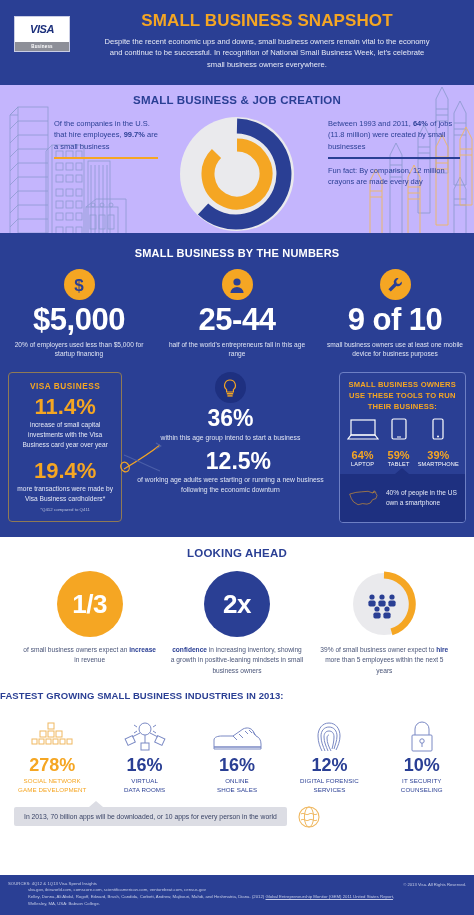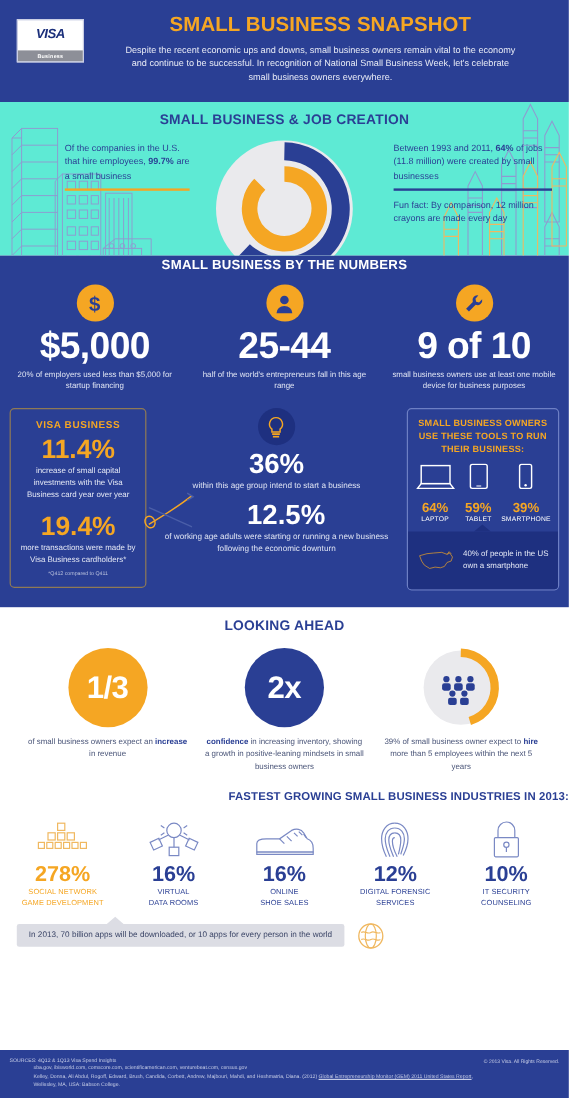--- a/index.html
+++ b/index.html
@@ -47,22 +47,22 @@
     color: #f5a623; font-size: 17px; font-weight: bold;
     letter-spacing: 0.1px; margin-bottom: 5px; line-height: 1.1;
   }
   .header-sub {
     color: #e7eaf5; font-size: 7.6px; line-height: 1.55;
     padding: 0 22px;
   }
 
   
   .sec-jobs {
-    background: #5eead4;
-    height: 128px;
+    background: #c4b5fd;
+    height: 148px;
     position: relative;
     overflow: hidden;
   }
   .sec-jobs .sec-title {
     color: #2a3f94; font-size: 11.5px; font-weight: bold;
     text-align: center; padding-top: 9px; letter-spacing: 0.2px;
     position: relative; z-index: 5;
   }
   .buildings { position: absolute; left: 0; top: 18px; width: 130px; height: 152px; z-index: 1; }
   .crayons { position: absolute; right: 0; top: 0px; width: 108px; height: 168px; z-index: 1; }
@@ -77,21 +77,21 @@
 
   .donut-wrap {
     position: absolute; left: 50%; top: 30px;
     transform: translateX(-50%);
     width: 118px; height: 118px; z-index: 3;
   }
 
   
   .sec-numbers {
     background: #2a3f94;
-    padding: 2px 0 14px 0;
+    padding: 14px 0 14px 0;
     position: relative;
   }
   .sec-numbers .sec-title {
     color: #ffffff; font-size: 11px; font-weight: bold;
     text-align: center; letter-spacing: 0.2px; margin-bottom: 10px;
   }
   .stat-row { display: flex; }
   .stat-col { flex: 1 1 0; text-align: center; padding: 0 6px; }
   .circle-icon {
     width: 31px; height: 31px; border-radius: 50%;
@@ -173,21 +173,21 @@
   }
   .c-orange { background: #f5a623; }
   .c-blue { background: #2a3f94; }
   .ahead-cap { color: #4a5578; font-size: 6.6px; line-height: 1.55; }
   .ahead-cap b { color: #2a3f94; font-weight: bold; }
 
   
   .sec-ind { background: #ffffff; padding: 14px 0 0 0; }
   .sec-ind .sec-title {
     color: #2a3f94; font-size: 9.5px; font-weight: bold;
-    text-align: right; letter-spacing: 0.1px; margin-bottom: 12px;
+    text-align: left; letter-spacing: 0.1px; margin-bottom: 18px;
   }
   .ind-row { display: flex; padding: 0 6px; }
   .ind-col { flex: 1 1 0; text-align: center; padding: 0 3px; }
   .ind-icon { height: 34px; display: flex; align-items: flex-end; justify-content: center; margin-bottom: 3px; }
   .ind-pct { font-size: 18px; font-weight: bold; color: #2a3f94; line-height: 1.05; }
   .ind-pct.accent { color: #f5a623; }
   .ind-lbl { font-size: 6.2px; color: #2a3f94; line-height: 1.45; letter-spacing: 0.1px; margin-top: 2px; }
   .ind-lbl.accent { color: #f5a623; }
 
   .apps-row { display: flex; align-items: center; padding: 10px 14px 0 14px; gap: 10px; }

